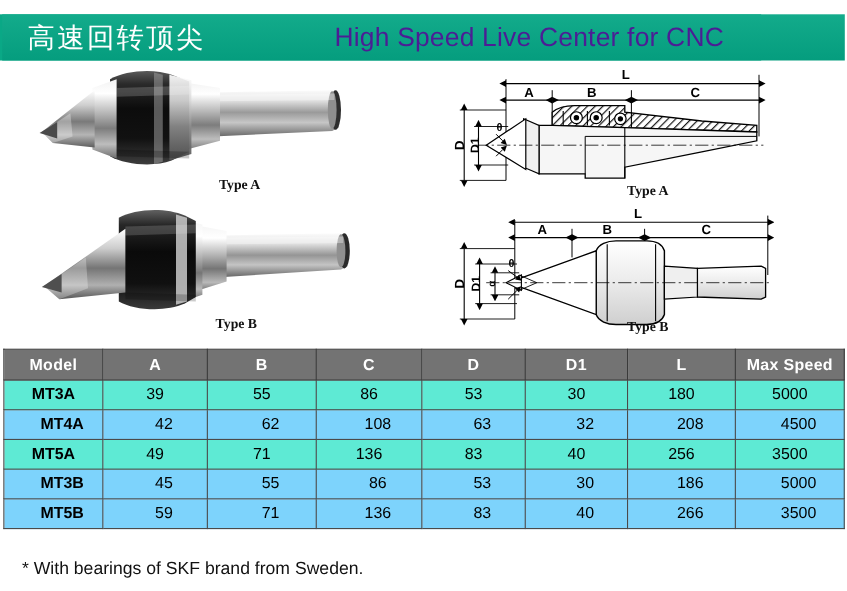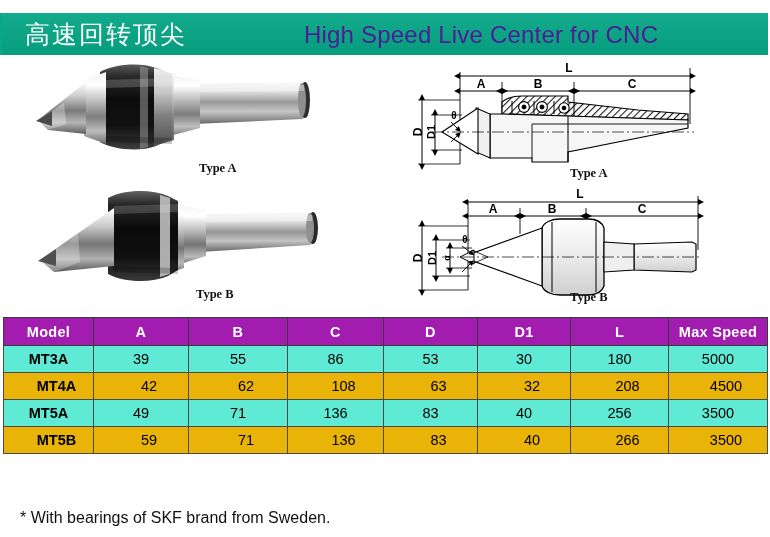--- a/index.html
+++ b/index.html
@@ -92,34 +92,34 @@
   }
   #spec-table th, #spec-table td {
     border: 1px solid #4a4a4a;
     text-align: center;
     padding: 0;
     height: 26px;
     font-size: 14.5px;
     color: #000;
   }
   #spec-table thead th {
-    background: #a21caf;
+    background: #737373;
     color: #ffffff;
     font-weight: bold;
     font-size: 14.5px;
     height: 27px;
     border: 1px solid #3a3a3a;
     letter-spacing: 0.3px;
   }
   #spec-table tbody td {
     background: #5eead4;
     font-weight: normal;
   }
   #spec-table tbody tr.alt td {
-    background: #eab308;
+    background: #7dd3fc;
     padding-left: 16px;
   }
   #spec-table tbody td.model-cell {
     font-weight: bold;
     font-size: 14.5px;
   }
 
   
   #footnote {
     position: absolute;
@@ -469,20 +469,30 @@
         <td class="model-cell">MT5A</td>
         <td>49</td>
         <td>71</td>
         <td>136</td>
         <td>83</td>
         <td>40</td>
         <td>256</td>
         <td>3500</td>
       </tr>
       <tr class="alt">
+        <td class="model-cell">MT3B</td>
+        <td>45</td>
+        <td>55</td>
+        <td>86</td>
+        <td>53</td>
+        <td>30</td>
+        <td>186</td>
+        <td>5000</td>
+      </tr>
+      <tr class="alt">
         <td class="model-cell">MT5B</td>
         <td>59</td>
         <td>71</td>
         <td>136</td>
         <td>83</td>
         <td>40</td>
         <td>266</td>
         <td>3500</td>
       </tr>
     </tbody>

